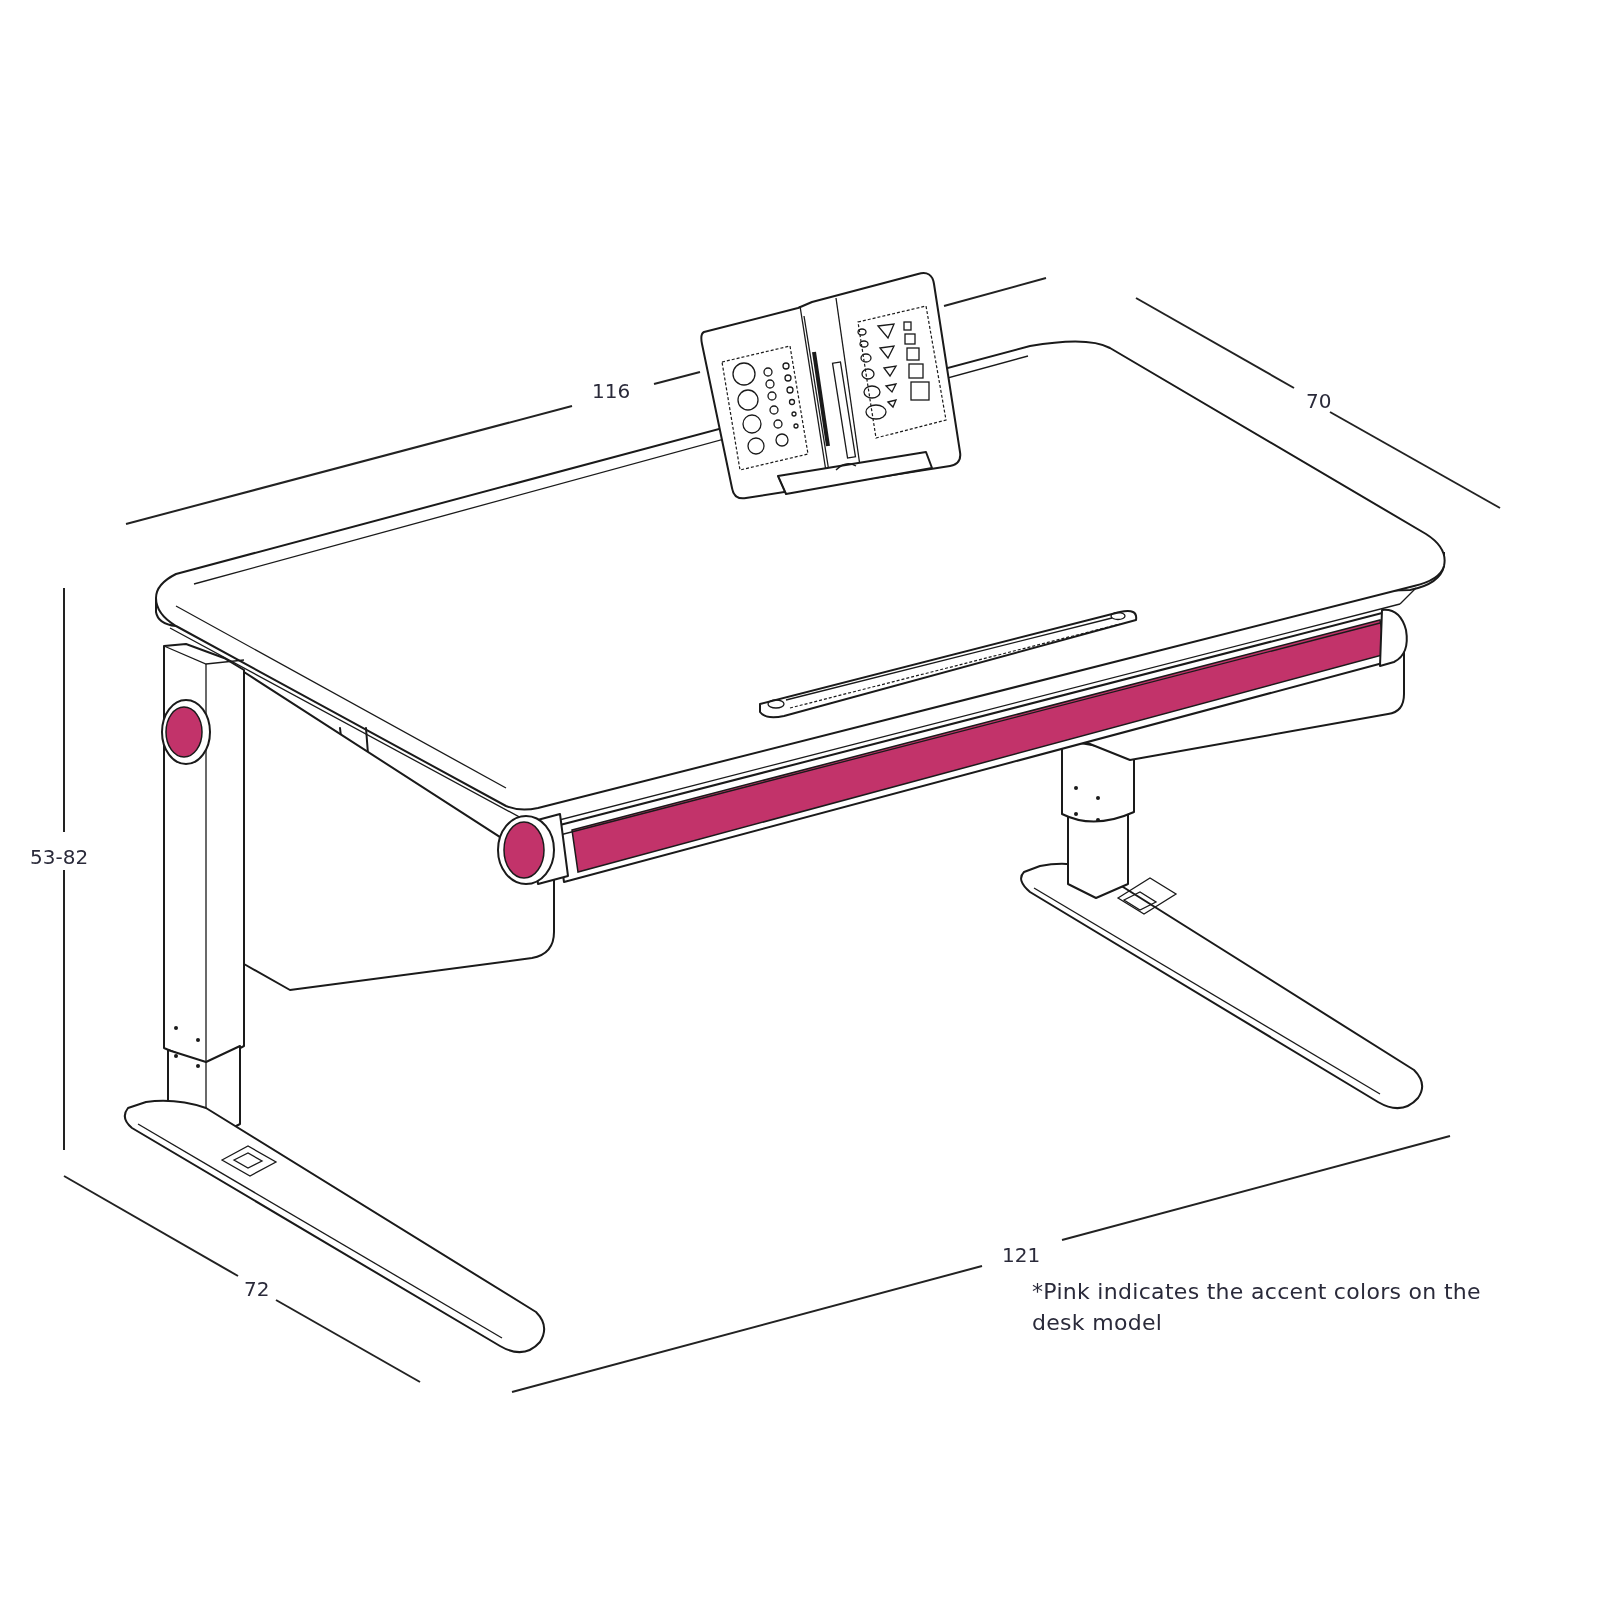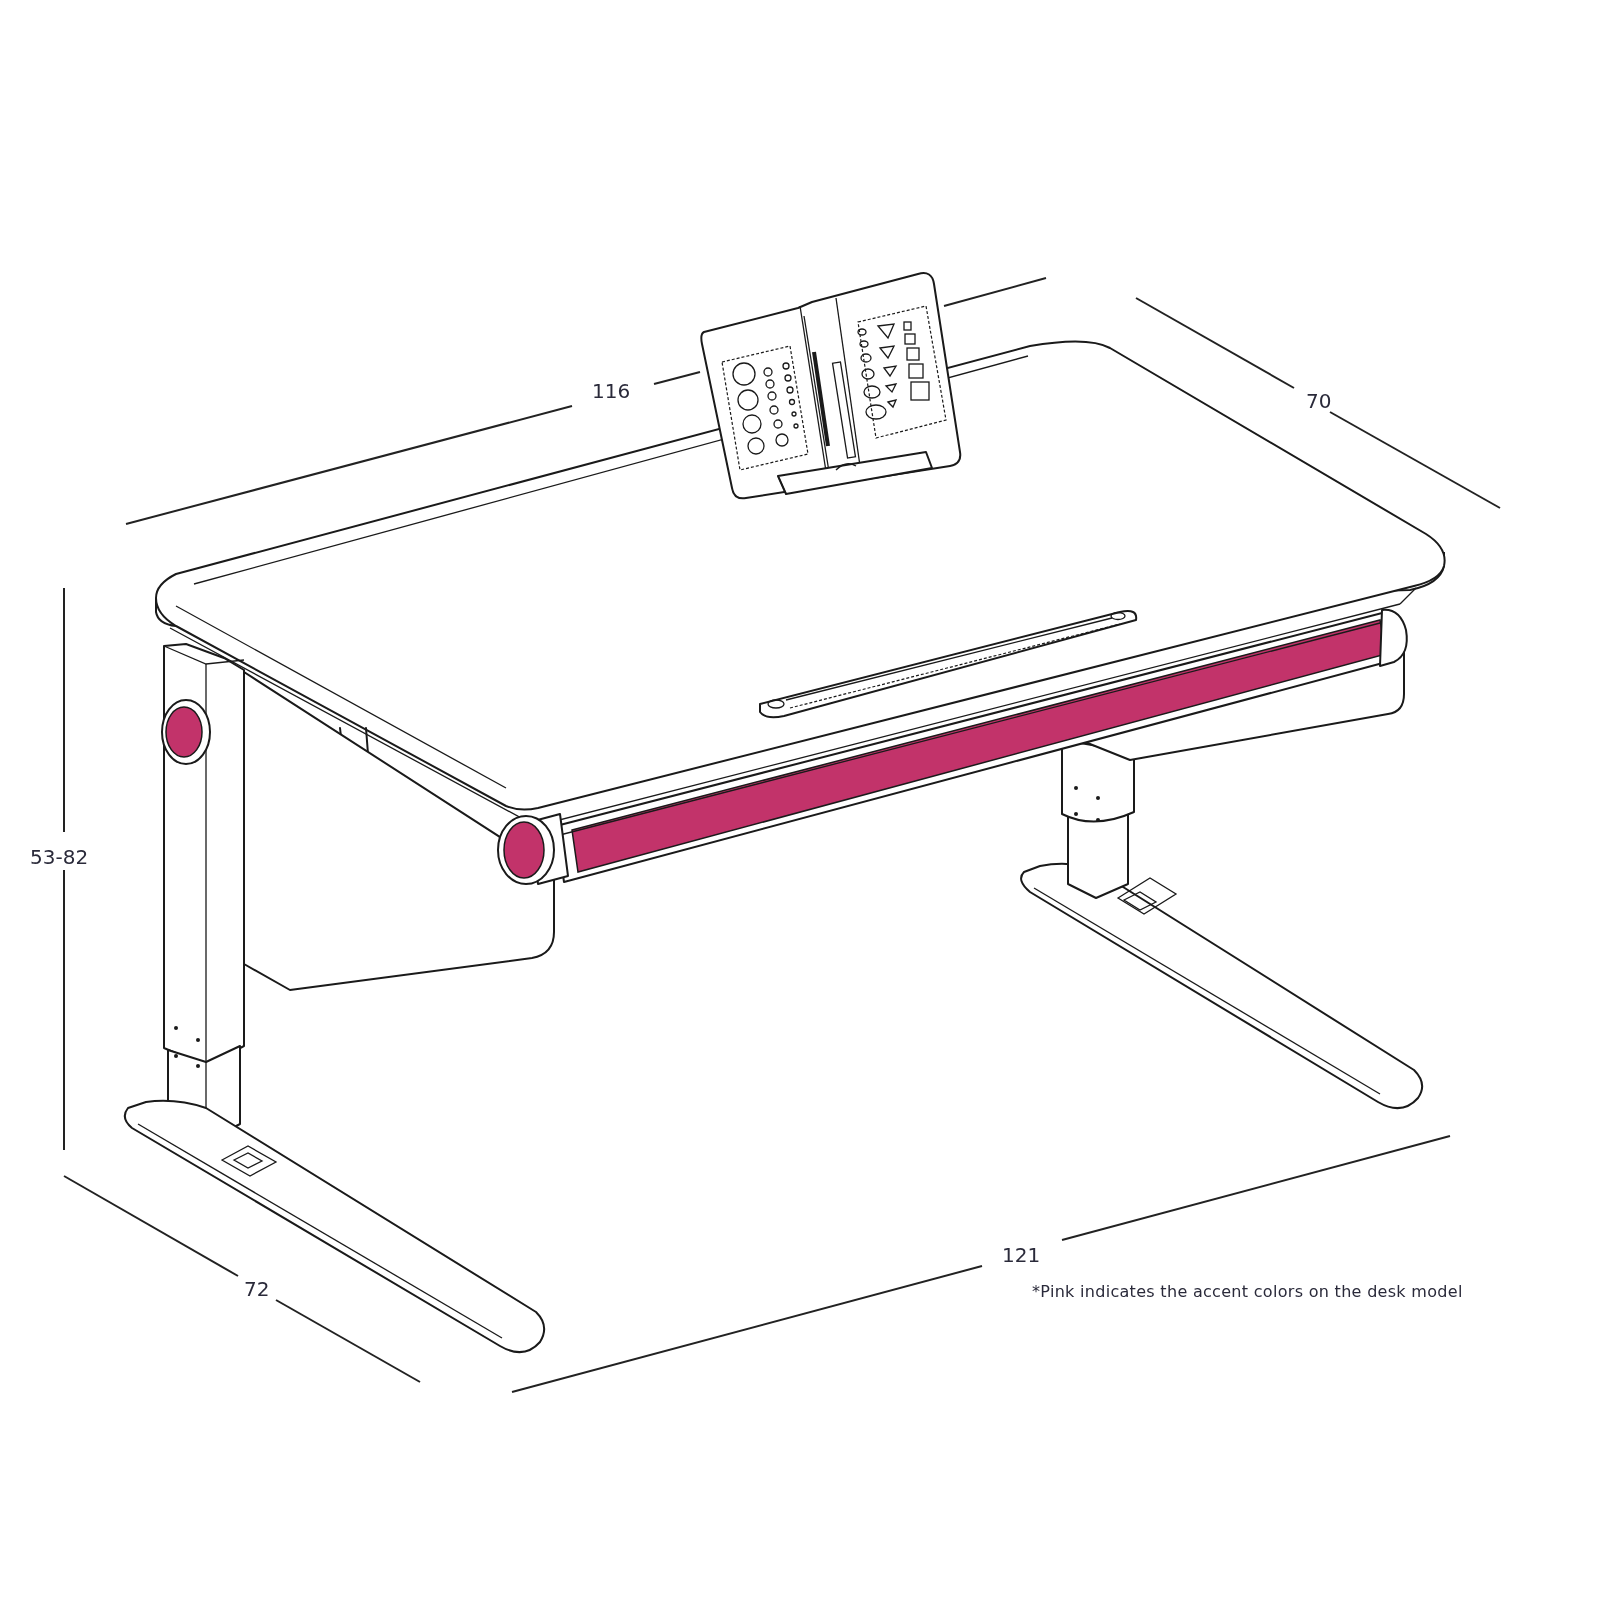--- a/index.html
+++ b/index.html
@@ -4,21 +4,21 @@
 <style>
   html, body { margin:0; padding:0; background:#ffffff; }
   body { width:1600px; height:1600px; position:relative; overflow:hidden; font-family:"DejaVu Sans", sans-serif; }
   svg { position:absolute; left:0; top:0; }
   .ln { fill:none; stroke:#1a1a1a; stroke-width:2; stroke-linejoin:round; stroke-linecap:round; }
   .thin { fill:none; stroke:#1a1a1a; stroke-width:1.3; }
   .dash { fill:none; stroke:#1a1a1a; stroke-width:1.2; stroke-dasharray:3 2; }
   .fillw { fill:#ffffff; stroke:#1a1a1a; stroke-width:2; stroke-linejoin:round; }
   .dim { fill:none; stroke:#222; stroke-width:2; }
   .dimtext { font-family:"DejaVu Sans", sans-serif; font-size:20px; fill:#2a2a3a; }
-  .note { position:absolute; left:1032px; top:1276px; width:480px; font-family:"DejaVu Sans", sans-serif; font-size:16px; line-height:31px; color:#2a2a3a; letter-spacing:0.3px; }
+  .note { position:absolute; left:1032px; top:1276px; width:480px; font-family:"DejaVu Sans", sans-serif; font-size:22px; line-height:31px; color:#2a2a3a; letter-spacing:0.3px; }
 </style>
 </head>
 <body>
 
 <svg width="1600" height="1600" viewBox="0 0 1600 1600">
 
   <g>
     <line class="dim" x1="126" y1="524" x2="572" y2="406"></line>
     <line class="dim" x1="654" y1="384" x2="700" y2="372"></line>
     <line class="dim" x1="944" y1="306" x2="1046" y2="278"></line>

